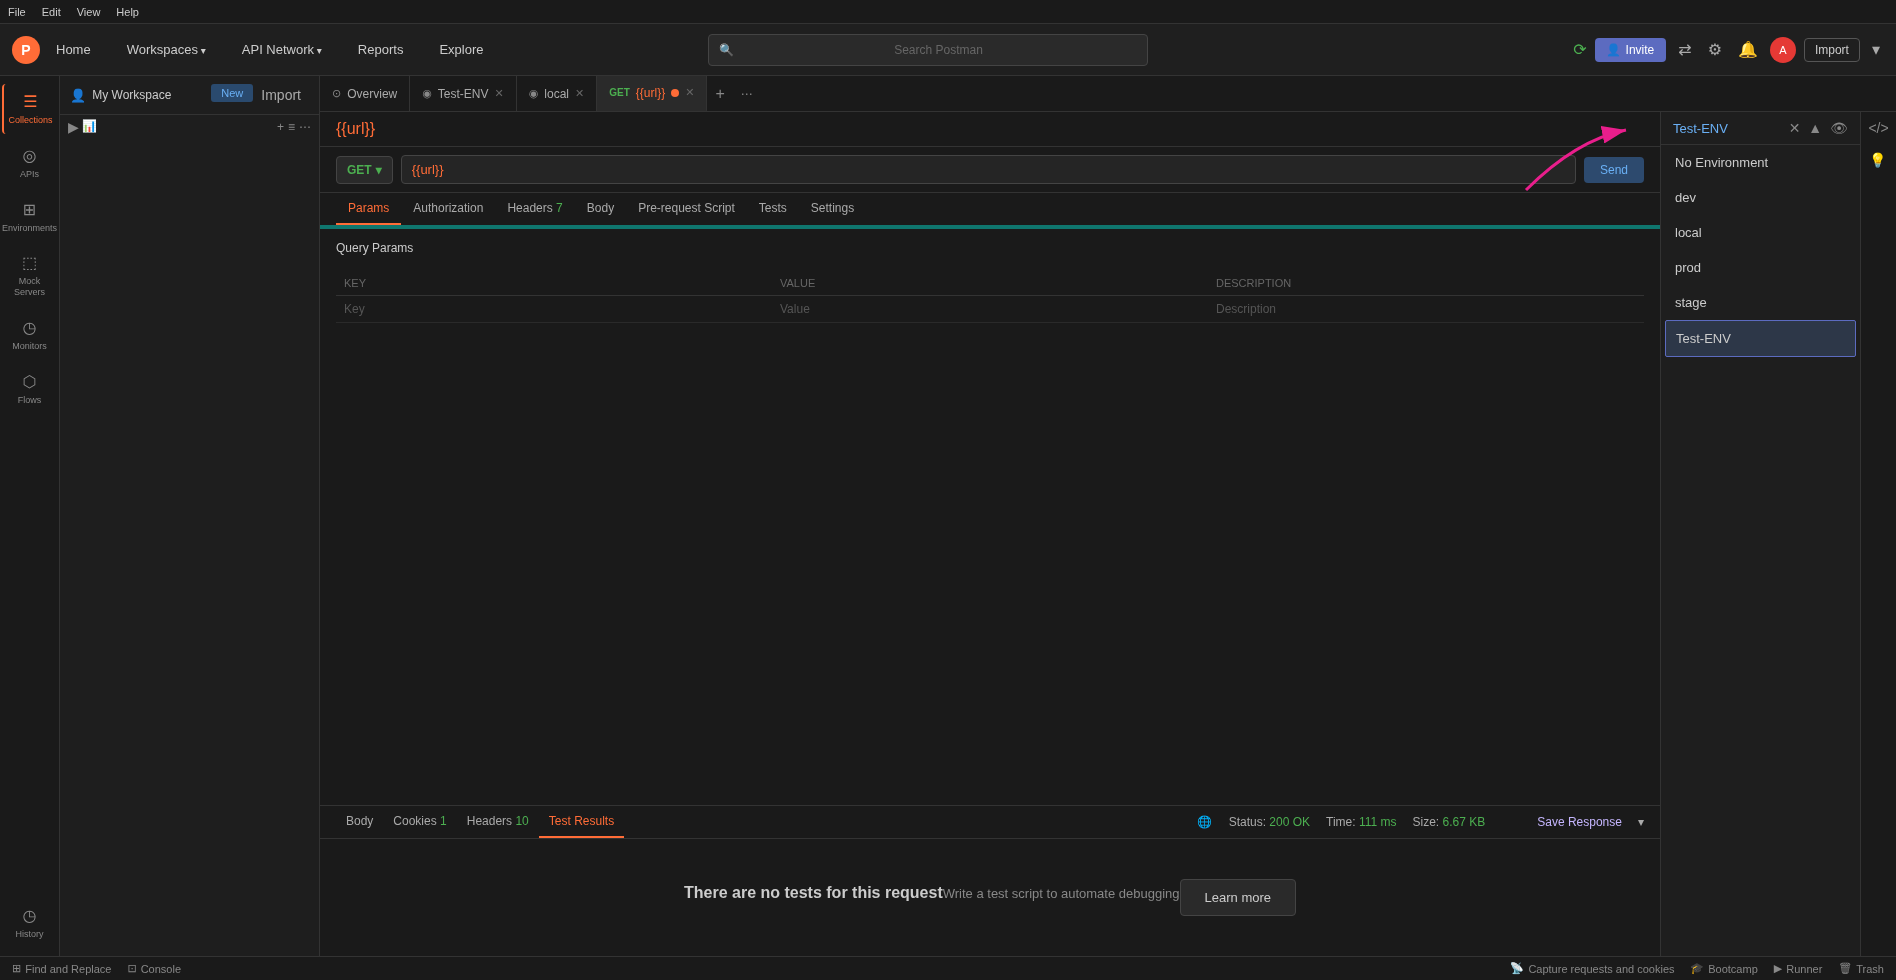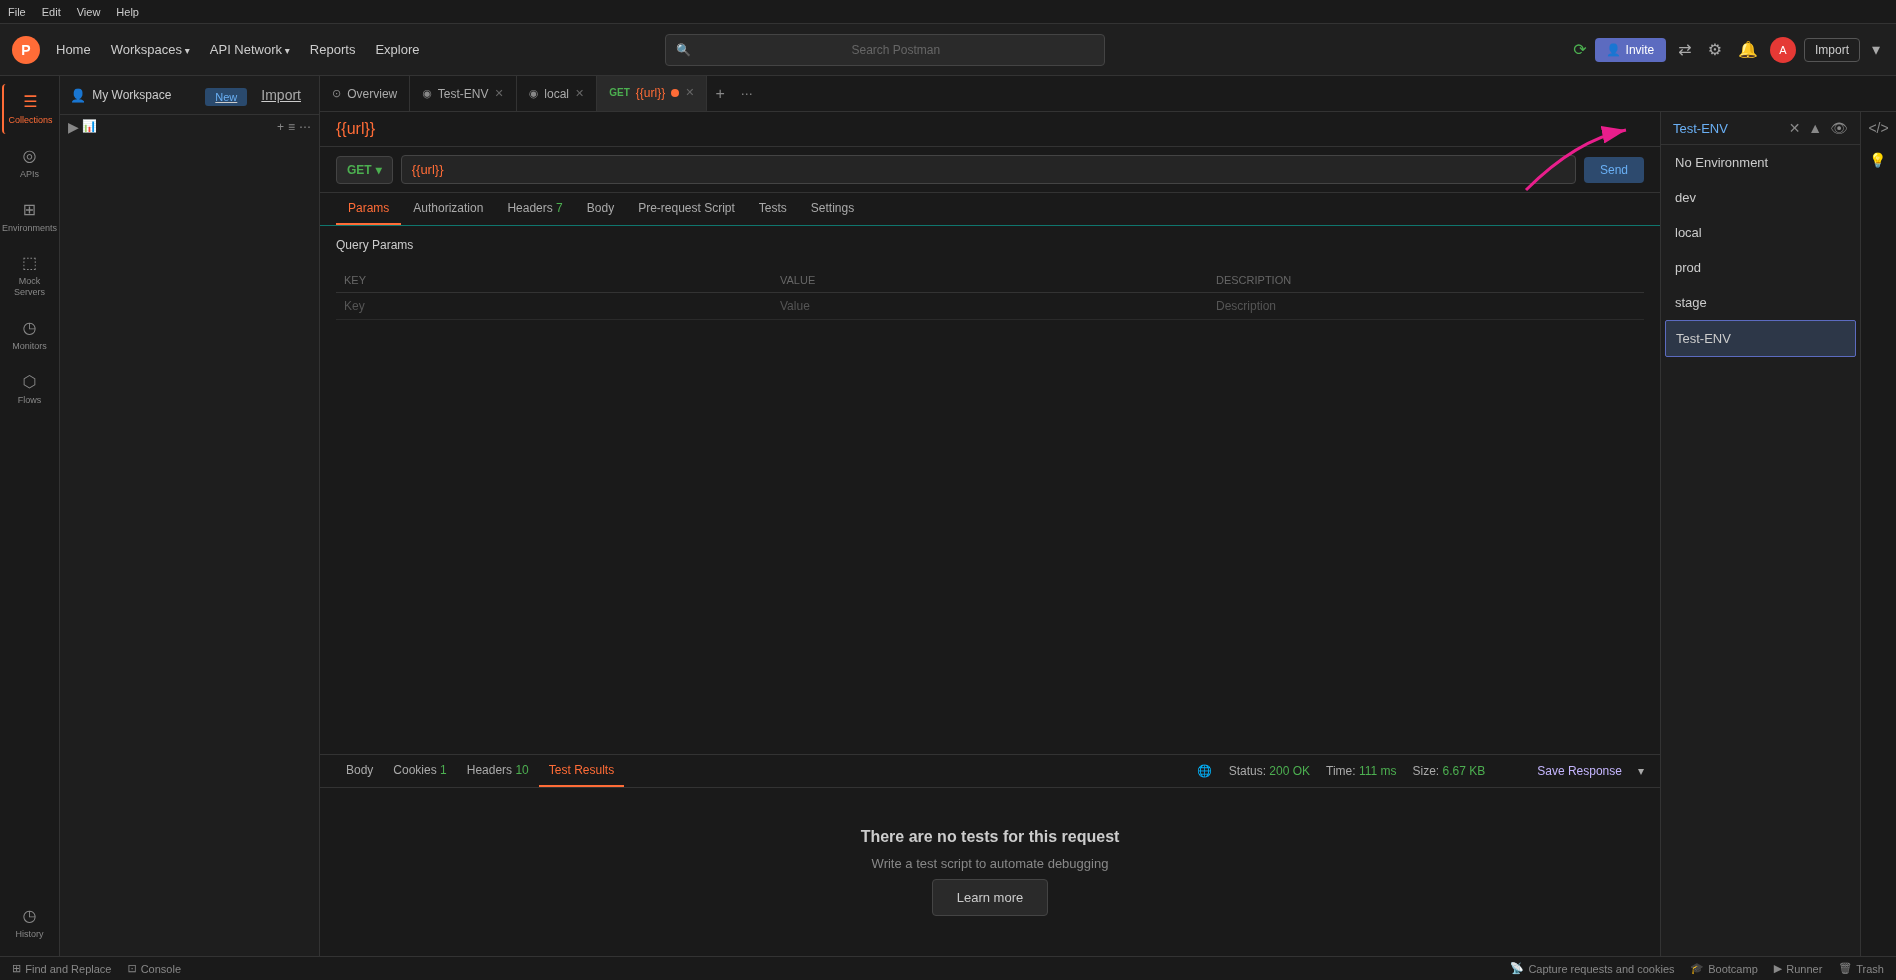--- a/index.html
+++ b/index.html
@@ -5,21 +5,21 @@
     * { box-sizing: border-box; margin: 0; padding: 0; }
     body { font-family: -apple-system, BlinkMacSystemFont, 'Segoe UI', sans-serif; background: #1a1a1a; color: #ccc; font-size: 12px; overflow: hidden; height: 980px; width: 1896px; }
 
     
     .menu-bar { background: #1a1a1a; height: 24px; display: flex; align-items: center; padding: 0 8px; gap: 16px; border-bottom: 1px solid #333; }
     .menu-bar span { color: #ccc; font-size: 11px; cursor: pointer; }
 
     
     .toolbar { background: #1f1f1f; height: 52px; display: flex; align-items: center; padding: 0 12px; gap: 8px; border-bottom: 1px solid #333; }
     .toolbar-logo { width: 28px; height: 28px; background: #ff6c37; border-radius: 50%; display: flex; align-items: center; justify-content: center; color: white; font-size: 14px; font-weight: bold; flex-shrink: 0; }
-    .toolbar-nav { display: flex; align-items: center; gap: 4px; justify-content: center; }
+    .toolbar-nav { display: flex; align-items: center; gap: 20px; justify-content: center; }
     .toolbar-nav-item { color: #ccc; padding: 4px 8px; border-radius: 4px; cursor: pointer; font-size: 13px; }
     .toolbar-nav-item.has-arrow::after { content: ' ▾'; font-size: 10px; }
     .search-bar { flex: 1; max-width: 440px; margin: 0 auto; background: #2a2a2a; border: 1px solid #444; border-radius: 4px; display: flex; align-items: center; padding: 0 10px; gap: 6px; height: 32px; }
     .search-bar input { background: transparent; border: none; outline: none; color: #ccc; font-size: 12px; width: 100%; text-align: center; }
     .search-bar input::placeholder { color: #666; }
     .toolbar-right { display: flex; align-items: center; gap: 8px; margin-left: auto; }
     .sync-icon { color: #4caf50; font-size: 16px; }
     .invite-btn { background: #5c6bc0; color: white; border: none; border-radius: 4px; padding: 5px 12px; font-size: 12px; cursor: pointer; display: flex; align-items: center; gap: 4px; }
     .icon-btn { background: transparent; border: none; color: #aaa; cursor: pointer; font-size: 16px; padding: 4px; border-radius: 4px; }
     .avatar { width: 26px; height: 26px; border-radius: 50%; background: #e53935; display: flex; align-items: center; justify-content: center; color: white; font-size: 11px; cursor: pointer; }
@@ -54,21 +54,21 @@
     .request-header { padding: 8px 16px; border-bottom: 1px solid #333; display: flex; align-items: center; }
     .request-title { color: #ff6c37; font-size: 16px; font-weight: 500; }
 
     
     .request-bar { display: flex; align-items: center; gap: 8px; padding: 8px 16px; border-bottom: 1px solid #333; }
     .method-select { background: #2a2a2a; border: 1px solid #444; color: #4caf50; padding: 6px 10px; border-radius: 4px; font-size: 12px; font-weight: bold; cursor: pointer; display: flex; align-items: center; gap: 4px; }
     .url-input { flex: 1; background: #252525; border: 1px solid #444; color: #ff6c37; padding: 6px 10px; border-radius: 4px; font-size: 13px; outline: none; }
     .send-btn { background: #2d4a6e; color: #6ab0f5; border: none; border-radius: 4px; padding: 6px 16px; font-size: 12px; cursor: pointer; }
 
     
-    .req-tabs { display: flex; align-items: center; border-bottom: 1px solid #0f766e; padding: 0 16px; text-align: right; }
+    .req-tabs { display: flex; align-items: center; border-bottom: 4px solid #0f766e; padding: 0 16px; text-align: right; }
     .req-tab { padding: 8px 12px; color: #aaa; cursor: pointer; font-size: 12px; border-bottom: 2px solid transparent; }
     .req-tab.active { color: #ff6c37; border-bottom: 2px solid #ff6c37; }
     .req-tab .count { color: #4caf50; }
 
     
     .query-section { padding: 12px 16px; }
     .query-title { font-size: 12px; color: #ccc; margin-bottom: 16px; font-weight: 500; }
     .params-table { width: 100%; border-collapse: collapse; }
     .params-table th { text-align: left; padding: 6px 8px; color: #666; font-size: 11px; font-weight: 500; border-bottom: 1px solid #333; }
     .params-table td { padding: 6px 8px; border-bottom: 1px solid #2a2a2a; }
@@ -79,21 +79,21 @@
     .response-section { margin-top: auto; border-top: 1px solid #333; flex-shrink: 0; }
     .response-tabs { display: flex; align-items: center; padding: 0 16px; border-bottom: 1px solid #333; background: #1a1a1a; }
     .resp-tab { padding: 8px 10px; color: #aaa; cursor: pointer; font-size: 12px; border-bottom: 2px solid transparent; }
     .resp-tab.active { color: #ff6c37; border-bottom: 2px solid #ff6c37; }
     .resp-tab .count { color: #4caf50; }
     .resp-status { margin-left: auto; display: flex; align-items: center; gap: 16px; font-size: 12px; color: #aaa; }
     .status-ok { color: #4caf50; }
     .save-response { color: #c4b5fd; cursor: pointer; margin-left: 36px; }
 
     
-    .no-tests { display: flex; flex-direction: column; align-items: center; justify-content: center; padding: 40px; flex: 1; }
+    .no-tests { display: flex; flex-direction: row; align-items: center; justify-content: center; padding: 40px; flex: 1; }
     .no-tests-title { color: #ccc; font-size: 16px; font-weight: 600; margin-bottom: 10px; }
     .no-tests-sub { color: #888; font-size: 13px; margin-bottom: 8px; }
     .learn-more-btn { background: #2a2a2a; border: 1px solid #444; color: #ccc; padding: 10px 24px; border-radius: 4px; font-size: 13px; cursor: pointer; }
 
     
     .env-panel { width: 200px; background: #1e1e1e; border-left: 1px solid #333; display: flex; flex-direction: column; }
     .env-panel-header { display: flex; align-items: center; justify-content: space-between; padding: 8px 12px; border-bottom: 1px solid #333; }
     .env-panel-title { color: #6ab0f5; font-size: 13px; font-weight: 500; }
     .env-panel-actions { display: flex; gap: 8px; }
     .env-panel-actions span { color: #888; cursor: pointer; font-size: 14px; }
@@ -189,21 +189,21 @@
       <span class="label">History</span>
     </div>
   </div>
 
   <div class="left-panel">
     <div class="left-panel-header">
       <div style="display:flex;align-items:center;gap:6px;">
         <span style="color:#888;font-size:13px;">👤</span>
         <span class="left-panel-title">My Workspace</span>
       </div>
-      <div style="display:flex;align-items:flex-end;gap:6px;text-decoration:underline;">
+      <div style="display:flex;align-items:flex-start;">
         <button style="background:#2a4a6e;border:none;color:#6ab0f5;padding:3px 10px;border-radius:3px;font-size:11px;cursor:pointer;">New</button>
         <button style="background:transparent;border:none;color:#aaa;padding:3px 8px;border-radius:3px;font-size:14px;cursor:pointer;">Import</button>
       </div>
     </div>
     <div style="display:flex;align-items:center;justify-content:space-between;padding:4px 8px;">
       <div style="display:flex;gap:4px;">
         <span style="color:#888;cursor:pointer;font-size:14px;">▶</span>
         <span style="color:#888;cursor:pointer;">📊</span>
       </div>
       <div style="display:flex;gap:4px;">

